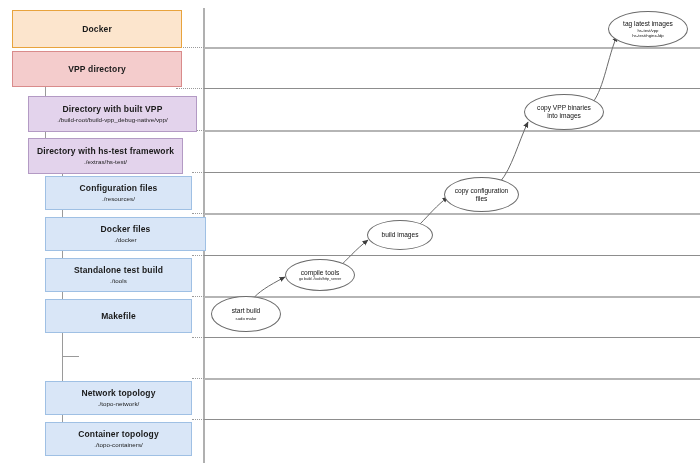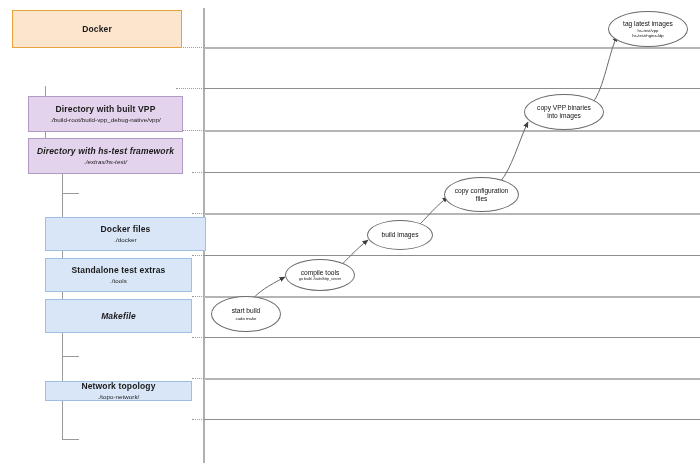--- a/index.html
+++ b/index.html
@@ -148,52 +148,63 @@
   <div class="conn h" style="left:62px;  top:275px; width:17px;"></div>
   <div class="conn h" style="left:62px;  top:316px; width:17px;"></div>
   <div class="conn h" style="left:62px;  top:356px; width:17px;"></div>
   <div class="conn h" style="left:62px;  top:397px; width:17px;"></div>
   <div class="conn h" style="left:62px;  top:439px; width:17px;"></div>
 
   <div class="node docker" style="left:12px; top:10px; width:170px; height:38px;">
     <div class="title">Docker</div>
   </div>
 
-
-  <div class="node purple" style="left:28px; top:96px; width:155px; height:36px;text-align:center;">
+  <div class="node vpp" style="left:12px; top:51px; width:170px; height:36px;">
+    <div class="title">VPP directory</div>
+  </div>
+
+  <div class="node purple" style="left:28px; top:96px; width:169px; height:36px;text-align:center;">
     <div class="title">Directory with built VPP</div>
     <div class="sub">./build-root/build-vpp_debug-native/vpp/</div>
   </div>
 
-  <div class="node purple" style="left:28px; top:138px; width:155px; height:36px;font-style:italic;">
+  <div class="node purple" style="left:28px; top:138px; width:155px; height:36px;">
     <div class="title">Directory with hs-test framework</div>
     <div class="sub">./extras/hs-test/</div>
   </div>
 
+  <div class="node blue" style="left:45px; top:176px; width:147px; height:34px;">
+    <div class="title">Configuration files</div>
+    <div class="sub">./resources/</div>
+  </div>
 
   <div class="node blue" style="left:45px; top:217px; width:161px; height:34px;">
     <div class="title">Docker files</div>
     <div class="sub">./docker</div>
   </div>
 
   <div class="node blue" style="left:45px; top:258px; width:147px; height:34px;">
-    <div class="title">Standalone test extras</div>
+    <div class="title">Standalone test build</div>
     <div class="sub">./tools</div>
   </div>
 
-  <div class="node blue" style="left:45px; top:299px; width:147px; height:34px;font-style:italic;">
+  <div class="node blue" style="left:45px; top:299px; width:147px; height:34px;">
     <div class="title">Makefile</div>
   </div>
 
 
-  <div class="node blue" style="left:45px; top:381px; width:147px; height:20px;">
+  <div class="node blue" style="left:45px; top:381px; width:147px; height:34px;">
     <div class="title">Network topology</div>
     <div class="sub">./topo-network/</div>
   </div>
 
+  <div class="node blue" style="left:45px; top:422px; width:147px; height:34px;">
+    <div class="title">Container topology</div>
+    <div class="sub">./topo-containers/</div>
+  </div>
 
   <svg class="flow" viewBox="0 0 700 467">
     <defs>
       <marker id="ah" markerWidth="7" markerHeight="7" refX="5.5" refY="3" orient="auto">
         <path d="M0,0.4 L6,3 L0,5.6 z" fill="#3f3f3f"></path>
       </marker>
     </defs>
     <g fill="none" stroke="#6b6b6b" stroke-width="1">
       <path d="M252,300 C258,292 268,286 285,277" marker-end="url(#ah)"></path>
       <path d="M339,267 C348,259 355,250 368,240" marker-end="url(#ah)"></path>

